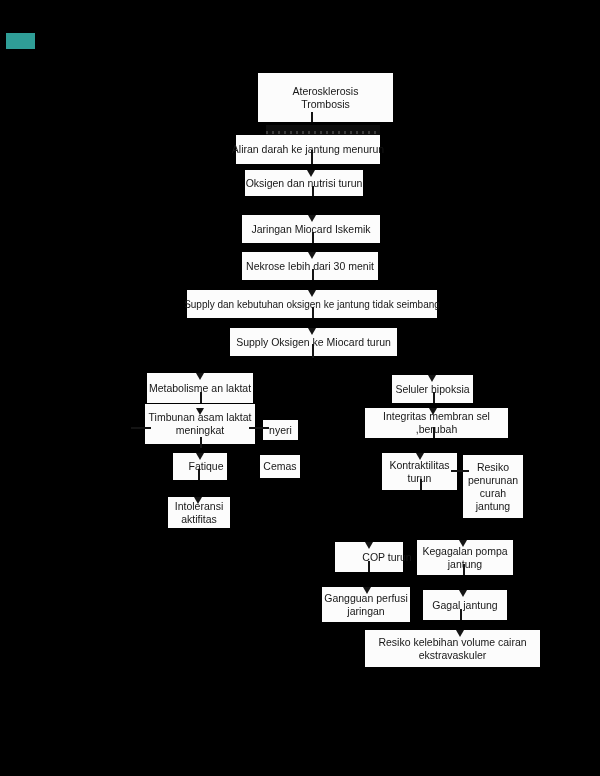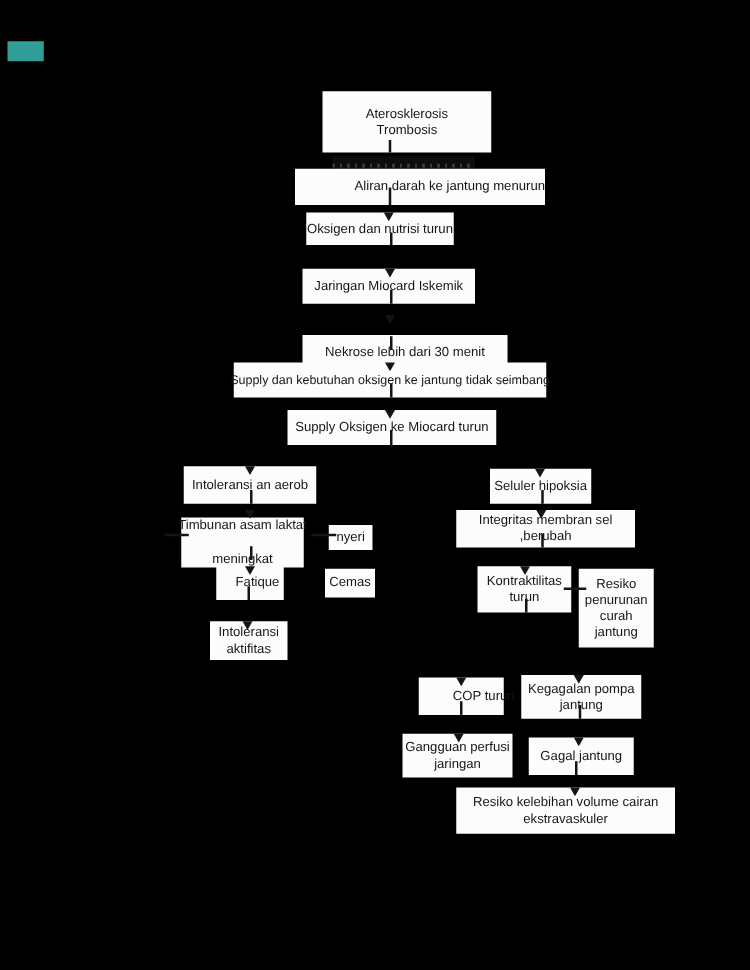--- a/index.html
+++ b/index.html
@@ -33,42 +33,42 @@
 </head>
 <body>
 
 <div id="canvas" style="background: rgb(0, 0, 0);">
   <div class="teal-marker" style="background: rgb(47, 158, 151);"></div>
   <div class="redaction"></div>
 <div class="node gap2" style="left: 258px; top: 73px; width: 135px; height: 49px;">
       <span class="ln">Aterosklerosis</span>
       <span class="ln">Trombosis</span>
     </div>
-    <div class="node" style="left: 236px; top: 135px; width: 200px; height: 29px; align-items: flex-end;">
+    <div class="node" style="left: 236px; top: 135px; width: 144px; height: 29px;">
       <span class="ln">Aliran darah ke jantung menurun</span>
     </div>
     <div class="node" style="left: 245px; top: 170px; width: 118px; height: 26px;">
       <span class="ln">Oksigen dan nutrisi turun</span>
     </div>
     <div class="node" style="left: 242px; top: 215px; width: 138px; height: 28px;">
       <span class="ln">Jaringan Miocard Iskemik</span>
     </div>
-    <div class="node" style="left: 242px; top: 268px; width: 164px; height: 28px; align-items: center;">
+    <div class="node" style="left: 242px; top: 252px; width: 136px; height: 28px; align-items: center;">
       <span class="ln">Nekrose lebih dari 30 menit</span>
     </div>
     <div class="node fs10" style="left: 187px; top: 290px; width: 250px; height: 28px;">
       <span class="ln">Supply dan kebutuhan oksigen ke jantung tidak seimbang</span>
     </div>
     <div class="node" style="left: 230px; top: 328px; width: 167px; height: 28px;">
       <span class="ln">Supply Oksigen ke Miocard turun</span>
     </div>
     <div class="node" style="left: 147px; top: 373px; width: 106px; height: 30px;">
-      <span class="ln">Intoleransi an aerob</span>
+      <span class="ln">Metabolisme an laktat</span>
     </div>
-    <div class="node" style="left: 145px; top: 414px; width: 98px; height: 40px; justify-content: space-between;">
+    <div class="node" style="left: 145px; top: 404px; width: 110px; height: 40px;">
       <span class="ln">Timbunan asam laktat</span>
       <span class="ln">meningkat</span>
     </div>
     <div class="node" style="left: 263px; top: 420px; width: 35px; height: 20px;">
       <span class="ln">nyeri</span>
     </div>
     <div class="node" style="left: 173px; top: 453px; width: 54px; height: 27px; padding-left: 12px;">
       <span class="ln">Fatique</span>
     </div>
     <div class="node" style="left: 260px; top: 455px; width: 40px; height: 23px;">

